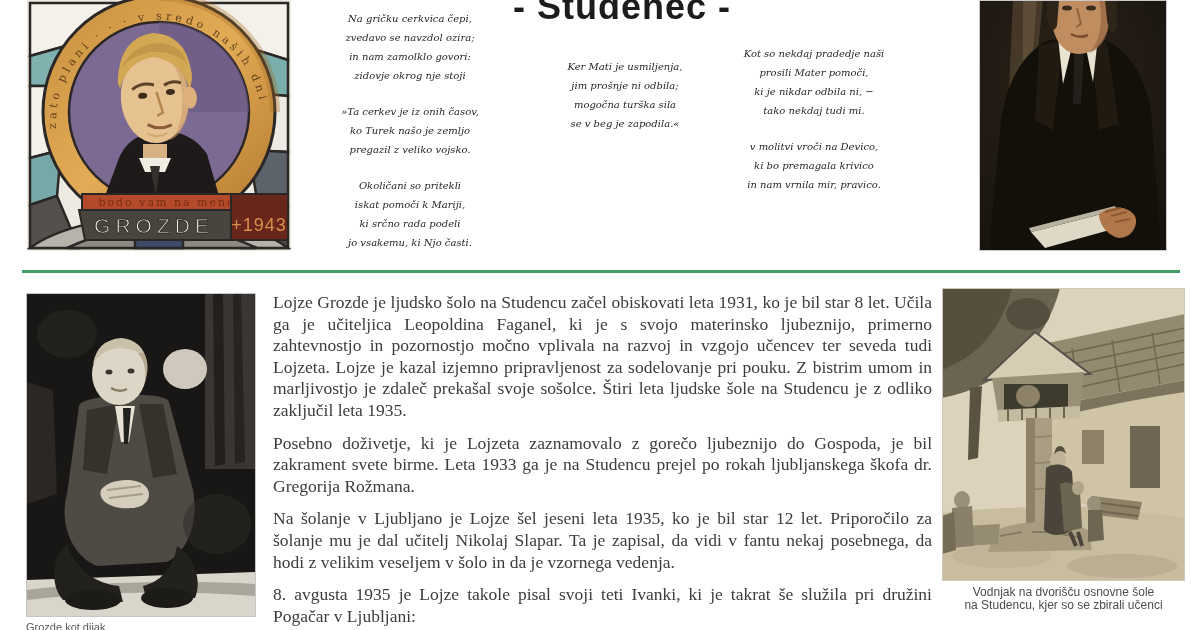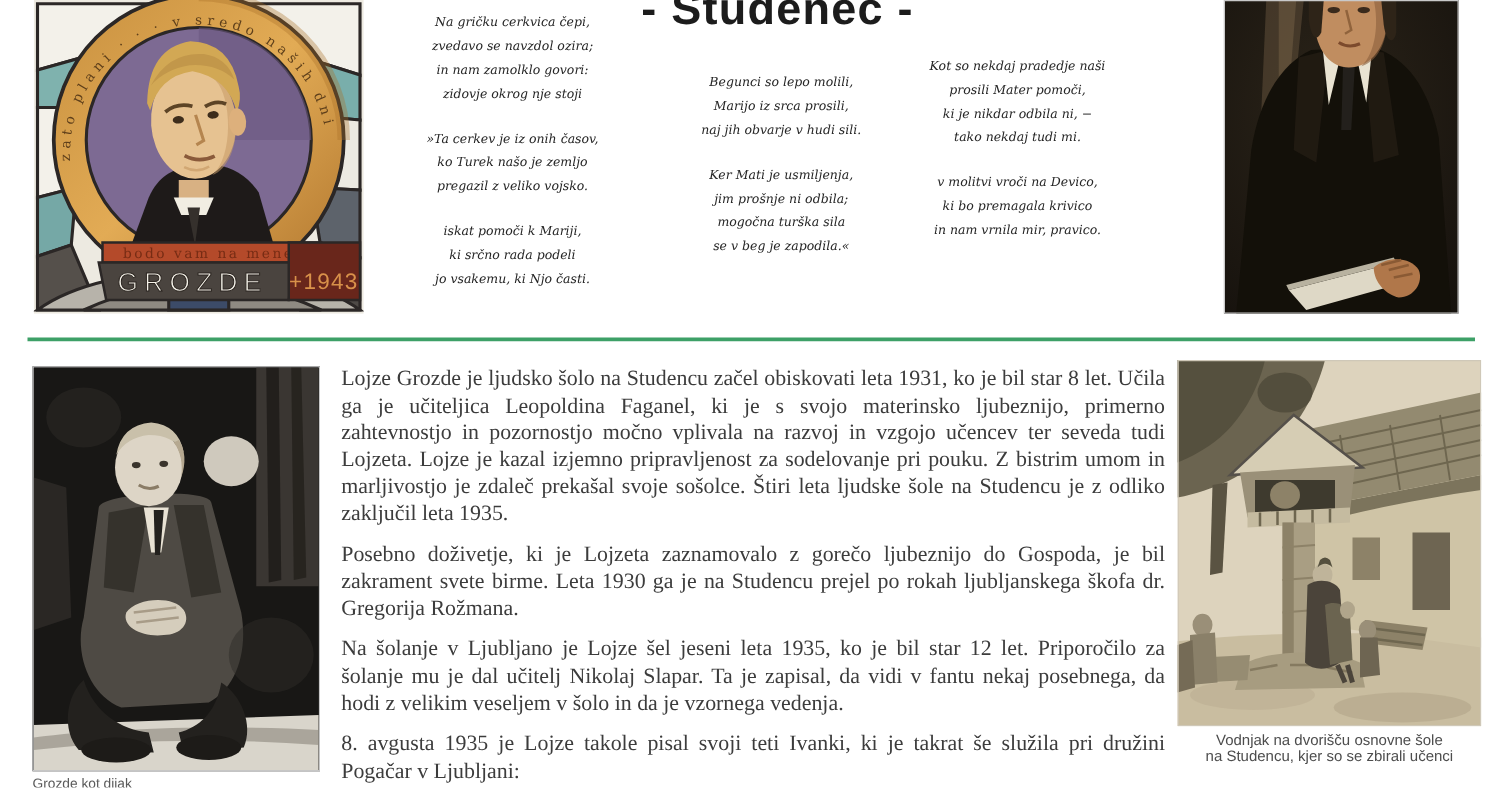--- a/index.html
+++ b/index.html
@@ -123,31 +123,27 @@
       <div class="line">zvedavo se navzdol ozira;</div>
       <div class="line">in nam zamolklo govori:</div>
       <div class="line">zidovje okrog nje stoji</div>
     </div>
     <div class="stanza">
       <div class="line">»Ta cerkev je iz onih časov,</div>
       <div class="line">ko Turek našo je zemljo</div>
       <div class="line">pregazil z veliko vojsko.</div>
     </div>
     <div class="stanza">
+      <div class="line">Okoličani so pritekli</div>
       <div class="line">iskat pomoči k Mariji,</div>
       <div class="line">ki srčno rada podeli</div>
       <div class="line">jo vsakemu, ki Njo časti.</div>
     </div>
   </div>
 <div class="poem" style="left:515px;top:57px;width:220px;">
-    <div class="stanza">
-      <div class="line">Begunci so lepo molili,</div>
-      <div class="line">Marijo iz srca prosili,</div>
-      <div class="line">naj jih obvarje v hudi sili.</div>
-    </div>
     <div class="stanza">
       <div class="line">Ker Mati je usmiljenja,</div>
       <div class="line">jim prošnje ni odbila;</div>
       <div class="line">mogočna turška sila</div>
       <div class="line">se v beg je zapodila.«</div>
     </div>
   </div>
 <div class="poem" style="left:704px;top:44px;width:220px;">
     <div class="stanza">
       <div class="line">Kot so nekdaj pradedje naši</div>
@@ -241,21 +237,21 @@
     </g>
 
     <ellipse cx="40" cy="40" rx="30" ry="24" fill="#2e2b27" opacity="0.5"></ellipse>
     <ellipse cx="190" cy="230" rx="34" ry="30" fill="#2e2b27" opacity="0.5"></ellipse>
   </svg>
 </div>
 <div class="caption-left">Grozde kot dijak</div>
 
 <div class="article">
     <p>Lojze Grozde je ljudsko šolo na Studencu začel obiskovati leta 1931, ko je bil star 8 let. Učila ga je učiteljica Leopoldina Faganel, ki je s svojo materinsko ljubeznijo, primerno zahtevnostjo in pozornostjo močno vplivala na razvoj in vzgojo učencev ter seveda tudi Lojzeta. Lojze je kazal izjemno pripravljenost za sodelovanje pri pouku. Z bistrim umom in marljivostjo je zdaleč prekašal svoje sošolce. Štiri leta ljudske šole na Studencu je z odliko zaključil leta 1935.</p>
-    <p>Posebno doživetje, ki je Lojzeta zaznamovalo z gorečo ljubeznijo do Gospoda, je bil zakrament svete birme. Leta 1930 ga je na Studencu prejel po rokah ljubljanskega škofa dr. Gregorija Rožmana.</p>
+    <p>Posebno doživetje, ki je Lojzeta zaznamovalo z gorečo ljubeznijo do Gospoda, je bil zakrament svete birme. Leta 1933 ga je na Studencu prejel po rokah ljubljanskega škofa dr. Gregorija Rožmana.</p>
     <p>Na šolanje v Ljubljano je Lojze šel jeseni leta 1935, ko je bil star 12 let. Priporočilo za šolanje mu je dal učitelj Nikolaj Slapar. Ta je zapisal, da vidi v fantu nekaj posebnega, da hodi z velikim veseljem v šolo in da je vzornega vedenja.</p>
     <p>8. avgusta 1935 je Lojze takole pisal svoji teti Ivanki, ki je takrat še služila pri družini Pogačar v Ljubljani:</p>
   </div>
 
 <div class="abs" style="left:942px;top:288px;width:243px;height:293px;">
   <svg width="243" height="293" viewBox="0 0 243 293">
     <rect width="243" height="293" fill="#ddd3bd"></rect>
 
     <path d="M0,225 C80,216 170,218 243,222 L243,293 L0,293 Z" fill="#c9bda0"></path>
     <ellipse cx="60" cy="268" rx="50" ry="12" fill="#bfb296" opacity="0.8"></ellipse>

